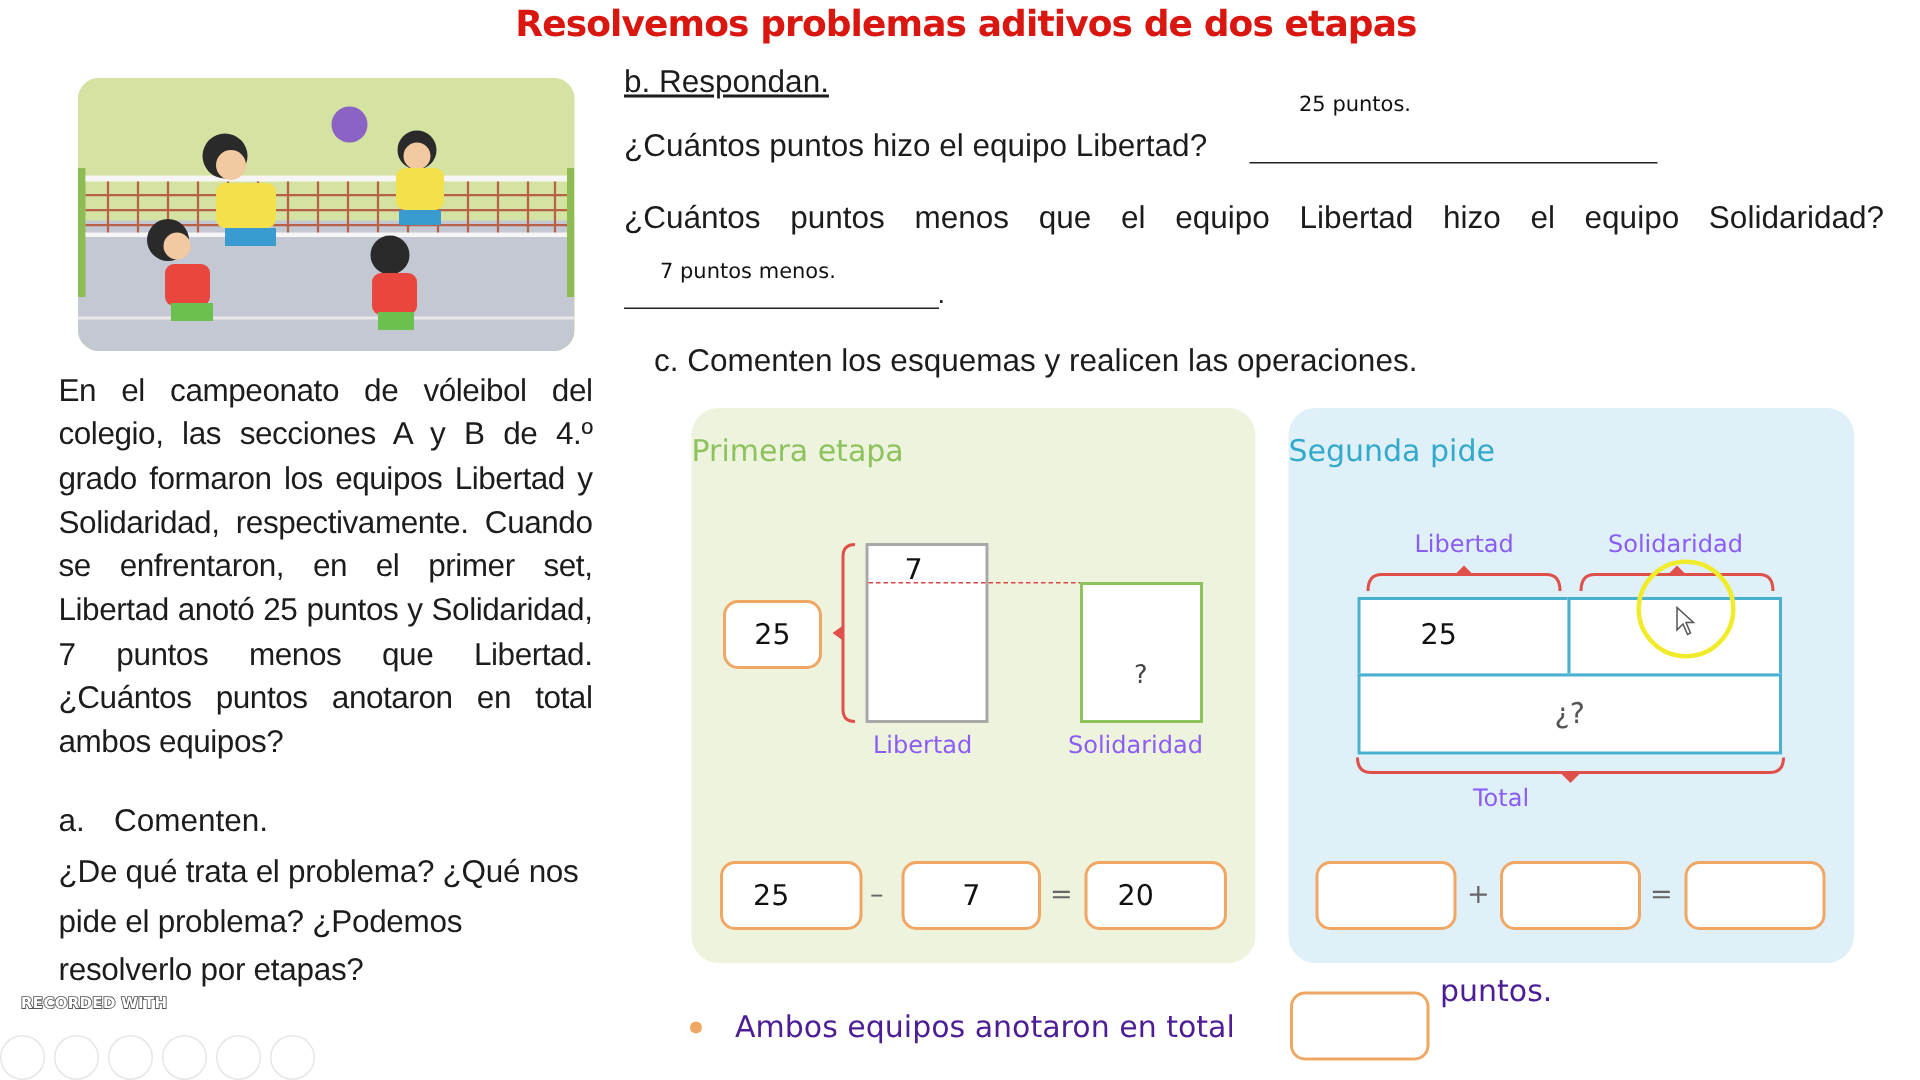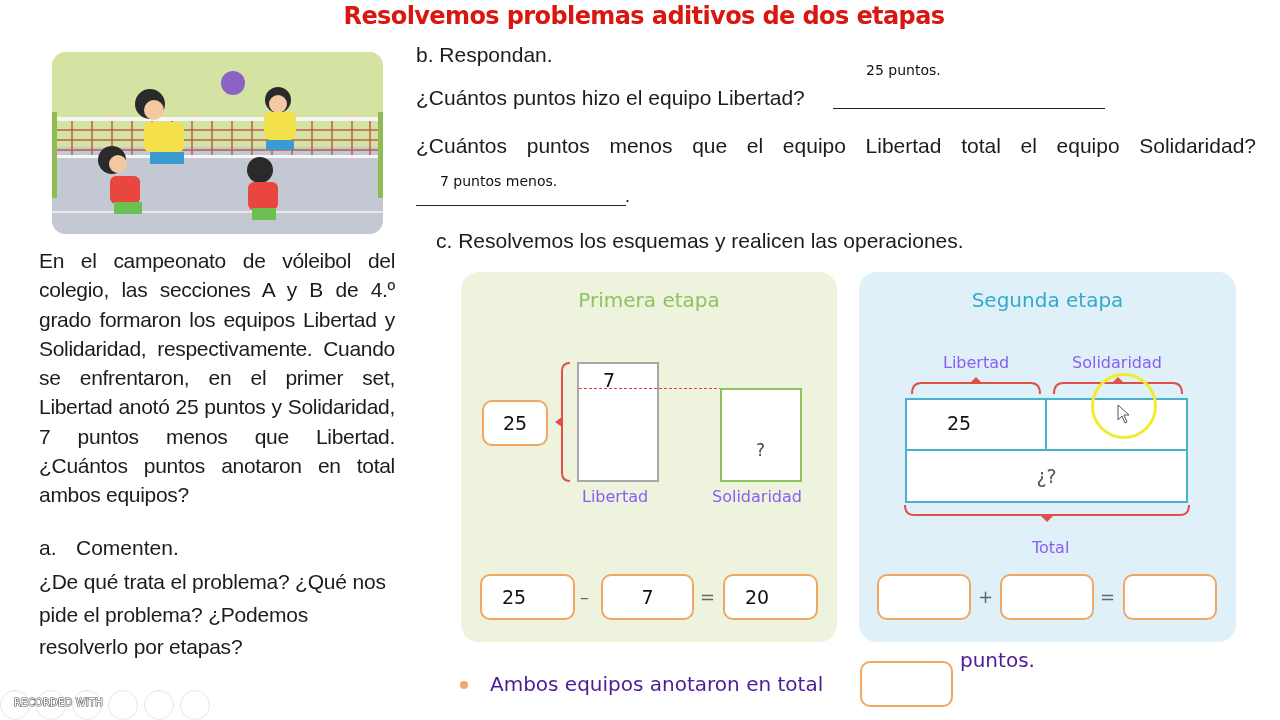--- a/index.html
+++ b/index.html
@@ -22,38 +22,38 @@
   .story {
     position: absolute; left: 39px; top: 246px; width: 356px;
     font-size: 21px; line-height: 29.3px; text-align: justify; color: #1c1c1c;
     letter-spacing: -0.3px;
   }
   .comment-head { position: absolute; left: 39px; top: 536px; font-size: 21px; color: #1c1c1c; }
   .comment-head .letter { display: inline-block; width: 37px; }
   .comment-q { position: absolute; left: 39px; top: 566px; width: 350px; font-size: 21px; line-height: 32.5px; color: #1c1c1c; letter-spacing: -0.2px; }
 
   
-  .wm { position: absolute; left: 14px; top: 664px; color: #fff; font-family: "DejaVu Sans", sans-serif; font-weight: normal; margin-top: 33px; }
+  .wm { position: absolute; left: 14px; top: 664px; color: #fff; font-family: "DejaVu Sans", sans-serif; font-weight: bold; }
   .wm-small { font-size: 10px; letter-spacing: 0.2px; -webkit-text-stroke: 1.2px #555; paint-order: stroke fill; }
   .wm-big { display: flex; align-items: center; font-size: 20px; letter-spacing: -0.5px; -webkit-text-stroke: 2px #555; paint-order: stroke fill; margin-top: 2px; }
   .wm-logo { width: 30px; height: 30px; border-radius: 50%; border: 3px solid #4a7fa6; background: #fff; margin: 0 4px; display: flex; align-items: center; justify-content: center; }
   .wm-logo span { width: 14px; height: 14px; border-radius: 50%; background: #2a78c4; }
   .pres-controls { position: absolute; left: 0; top: 690px; display: flex; gap: 6px; }
   .pres-controls div { width: 30px; height: 30px; border-radius: 50%; border: 1px solid #d6d6d6; opacity: 0.6; }
 
   
   .q-label { position: absolute; font-size: 21px; color: #1c1c1c; }
   .handwritten { position: absolute; font-family: "DejaVu Sans", sans-serif; font-size: 14px; color: #111; }
   .line { position: absolute; border-bottom: 1px solid #222; }
 
   
   .panel { position: absolute; border-radius: 18px; }
   .panel.green { left: 461px; top: 272px; width: 376px; height: 370px; background: #eef3de; }
   .panel.blue { left: 859px; top: 272px; width: 377px; height: 370px; background: #dff0f8; }
-  .panel-title { position: absolute; width: 100%; text-align: center; top: 16px; font-family: "DejaVu Sans", sans-serif; font-size: 20px; }
+  .panel-title { position: absolute; width: 100%; top: 16px; font-family: "DejaVu Sans", sans-serif; font-size: 20px; }
   .green .panel-title { color: #8cc35c; }
   .blue .panel-title { color: #33aacc; }
 
   .box { position: absolute; background: #fff; }
   .obox { position: absolute; background: #fff; border: 2px solid #f0a764; border-radius: 10px; display: flex; align-items: center; justify-content: center; font-family: "DejaVu Sans", sans-serif; font-size: 19px; color: #111; }
   .obox.left-num { justify-content: flex-start; padding-left: 20px; }
 
   .diag-label { position: absolute; font-family: "DejaVu Sans", sans-serif; font-size: 16px; color: #8b5cf6; }
   .op { position: absolute; font-family: "DejaVu Sans", sans-serif; font-size: 18px; color: #666; }
 
@@ -135,30 +135,30 @@
 </div>
 <div class="pres-controls">
   <div></div>
   <div></div>
   <div></div>
   <div></div>
   <div></div>
   <div></div>
 </div>
 
-<div class="q-label" style="left:416px; top:43px;">b. Respondan.</div>
+<div class="q-label" style="left:416px; top:43px;text-decoration:underline;">b. Respondan.</div>
 <div class="handwritten" style="left:866px; top:62px;">25 puntos.</div>
 <div class="q-label" style="left:416px; top:86px;">¿Cuántos puntos hizo el equipo Libertad?</div>
 <div class="line" style="left:833px; top:91px; width:272px; height:18px;"></div>
-<div class="q-label" style="left:416px; top:134px; width:840px; text-align:justify; text-align-last:justify;">¿Cuántos puntos menos que el equipo Libertad total el equipo Solidaridad?</div>
+<div class="q-label" style="left:416px; top:134px; width:840px; text-align:justify; text-align-last:justify;">¿Cuántos puntos menos que el equipo Libertad hizo el equipo Solidaridad?</div>
 <div class="handwritten" style="left:440px; top:173px;">7 puntos menos.</div>
 <div class="line" style="left:416px; top:190px; width:210px; height:16px;"></div>
 <div class="q-label" style="left:625px; top:186px; font-size:18px;">.</div>
 
-<div class="q-label" style="left:436px; top:229px;">c. Resolvemos los esquemas y realicen las operaciones.</div>
+<div class="q-label" style="left:436px; top:229px;">c. Comenten los esquemas y realicen las operaciones.</div>
 
 <div class="panel green">
   <div class="panel-title">Primera etapa</div>
 </div>
 <div class="obox" style="left:482px; top:400px; width:66px; height:46px;">25</div>
 <svg style="position:absolute; left:552px; top:361px;" width="20" height="122">
   <path d="M18 2 Q10 2 10 10 L10 112 Q10 120 18 120" fill="none" stroke="#e0504a" stroke-width="2"></path>
   <path d="M3 61 L10 56 L10 66 Z" fill="#e0504a"></path>
 </svg>
 <div class="box" style="left:577px; top:362px; width:82px; height:120px; border:2px solid #a8a8a8;"></div>
@@ -169,21 +169,21 @@
 <div class="diag-label" style="left:582px; top:487px;">Libertad</div>
 <div class="diag-label" style="left:712px; top:487px;">Solidaridad</div>
 
 <div class="obox left-num" style="left:480px; top:574px; width:95px; height:46px;">25</div>
 <div class="op" style="left:580px; top:586px;">–</div>
 <div class="obox" style="left:601px; top:574px; width:93px; height:46px;">7</div>
 <div class="op" style="left:700px; top:586px;">=</div>
 <div class="obox left-num" style="left:723px; top:574px; width:95px; height:46px;">20</div>
 
 <div class="panel blue">
-  <div class="panel-title">Segunda etapa</div>
+  <div class="panel-title">Segunda pide</div>
 </div>
 <div class="diag-label" style="left:943px; top:353px;">Libertad</div>
 <div class="diag-label" style="left:1072px; top:353px;">Solidaridad</div>
 <svg style="position:absolute; left:905px; top:374px;" width="285" height="22">
   <path d="M7 20 Q7 9 16 9 L126 9 Q135 9 135 20" fill="none" stroke="#e0504a" stroke-width="2"></path>
   <path d="M65 9 L71 3 L77 9 Z" fill="#e0504a"></path>
   <path d="M149 20 Q149 9 158 9 L268 9 Q277 9 277 20" fill="none" stroke="#e0504a" stroke-width="2"></path>
   <path d="M207 9 L213 3 L219 9 Z" fill="#e0504a"></path>
 </svg>
 <div class="box" style="left:905px; top:398px; width:142px; height:53px; border:2px solid #4ab0d0;">
@@ -192,21 +192,21 @@
 <div class="box" style="left:1045px; top:398px; width:143px; height:53px; border:2px solid #4ab0d0;">
   <span></span>
 </div>
 <div class="box" style="left:905px; top:449px; width:283px; height:54px; border:2px solid #4ab0d0; display:flex; align-items:center; justify-content:center;">
   <span style="font-family:'DejaVu Sans',sans-serif; font-size:19px; color:#555;">¿?</span>
 </div>
 <svg style="position:absolute; left:903px; top:503px;" width="288" height="20">
   <path d="M2 2 Q2 12 11 12 L277 12 Q286 12 286 2" fill="none" stroke="#e0504a" stroke-width="2"></path>
   <path d="M137 12 L144 19 L151 12 Z" fill="#e0504a"></path>
 </svg>
-<div class="diag-label" style="left:1032px; top:522px;margin-top:16px;">Total</div>
+<div class="diag-label" style="left:982px; top:522px;">Total</div>
 
 <div class="obox" style="left:877px; top:574px; width:94px; height:46px;"></div>
 <div class="op" style="left:978px; top:586px;">+</div>
 <div class="obox" style="left:1000px; top:574px; width:94px; height:46px;"></div>
 <div class="op" style="left:1100px; top:586px;">=</div>
 <div class="obox" style="left:1123px; top:574px; width:94px; height:46px;"></div>
 
 <div class="cursor-ring"></div>
 <svg style="position:absolute; left:1117px; top:404px;" width="14" height="20">
   <path d="M1 1 L1 16 L5 12 L8 19 L10 18 L7 11 L12 11 Z" fill="#fff" stroke="#555" stroke-width="1"></path>

